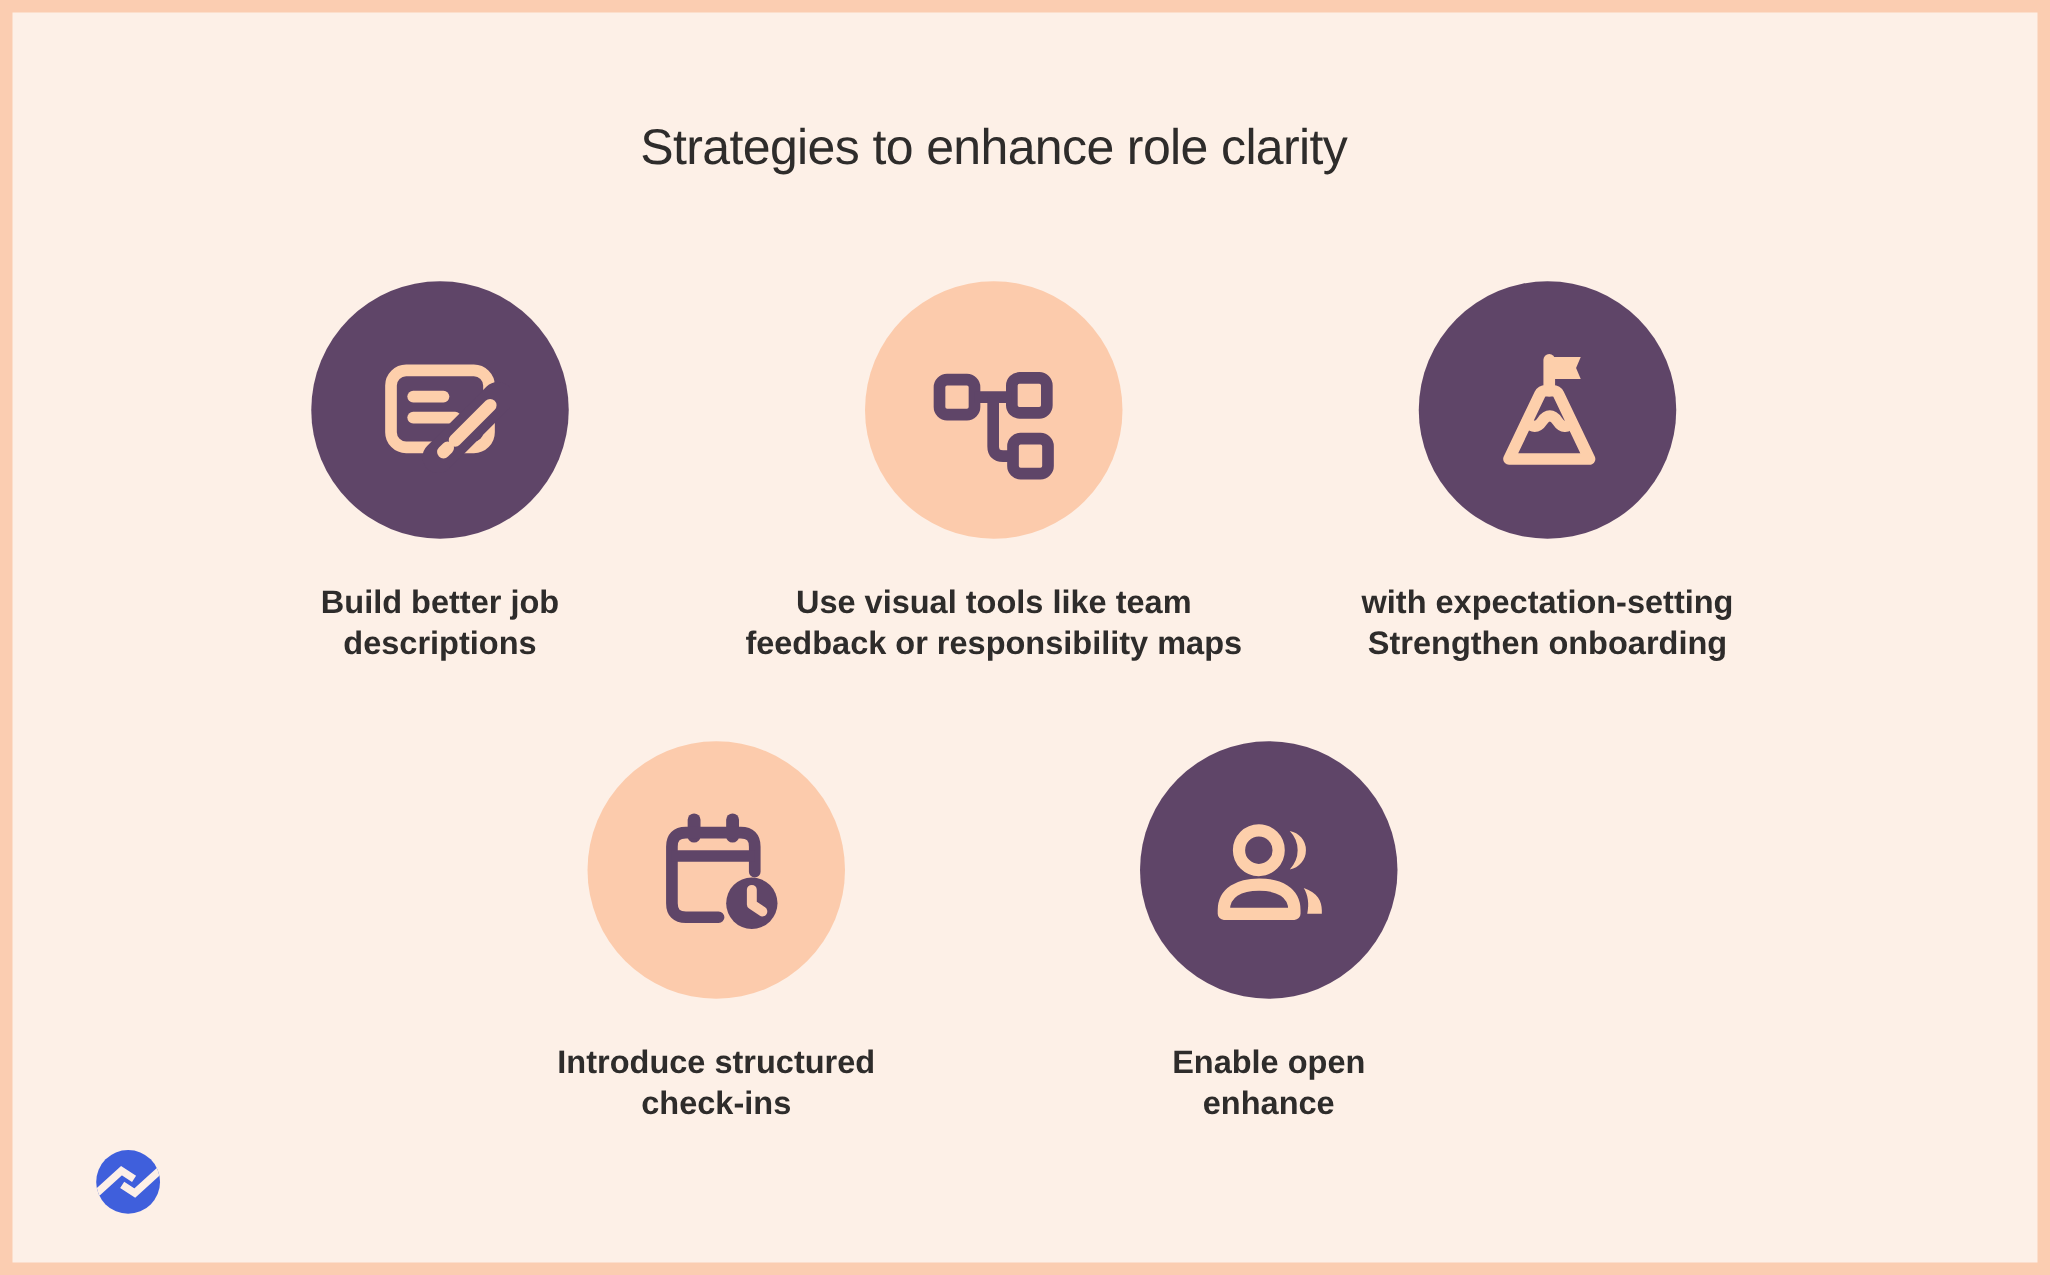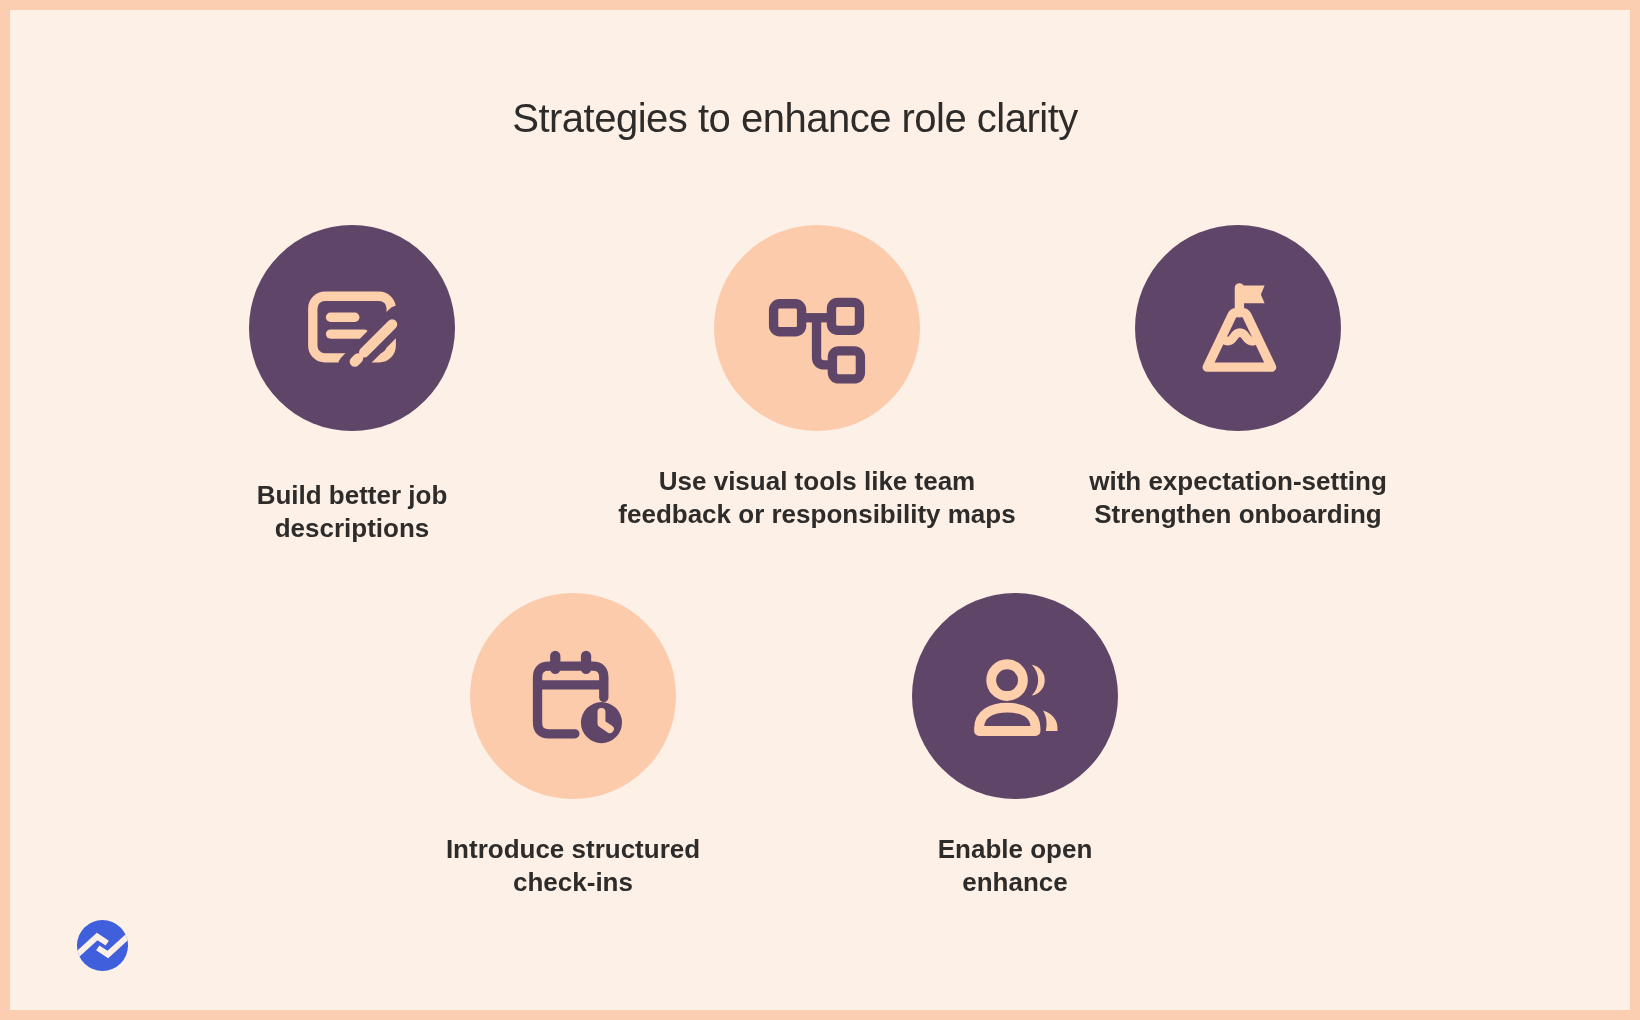--- a/index.html
+++ b/index.html
@@ -27,22 +27,22 @@
     letter-spacing: -0.5px;
     color: var(--ink, #2E2C2B);
   }
   .card {
     position: absolute;
     width: 460px;
     display: flex;
     flex-direction: column;
     align-items: center;
   }
-  .card.c1 { left: 112px; top: 215px; gap: 14px; }
-  .card.c2 { left: 577px; top: 215px; justify-content: space-between; }
+  .card.c1 { left: 112px; top: 215px; }
+  .card.c2 { left: 555px; top: 215px; justify-content: space-between; }
   .card.c3 { left: 998px; top: 215px; }
   .card.c4 { left: 333px; top: 583px; }
   .card.c5 { left: 775px; top: 583px; }
   .circle {
     width: 206px;
     height: 206px;
     border-radius: 50%;
     display: flex;
     align-items: center;
     justify-content: center;

